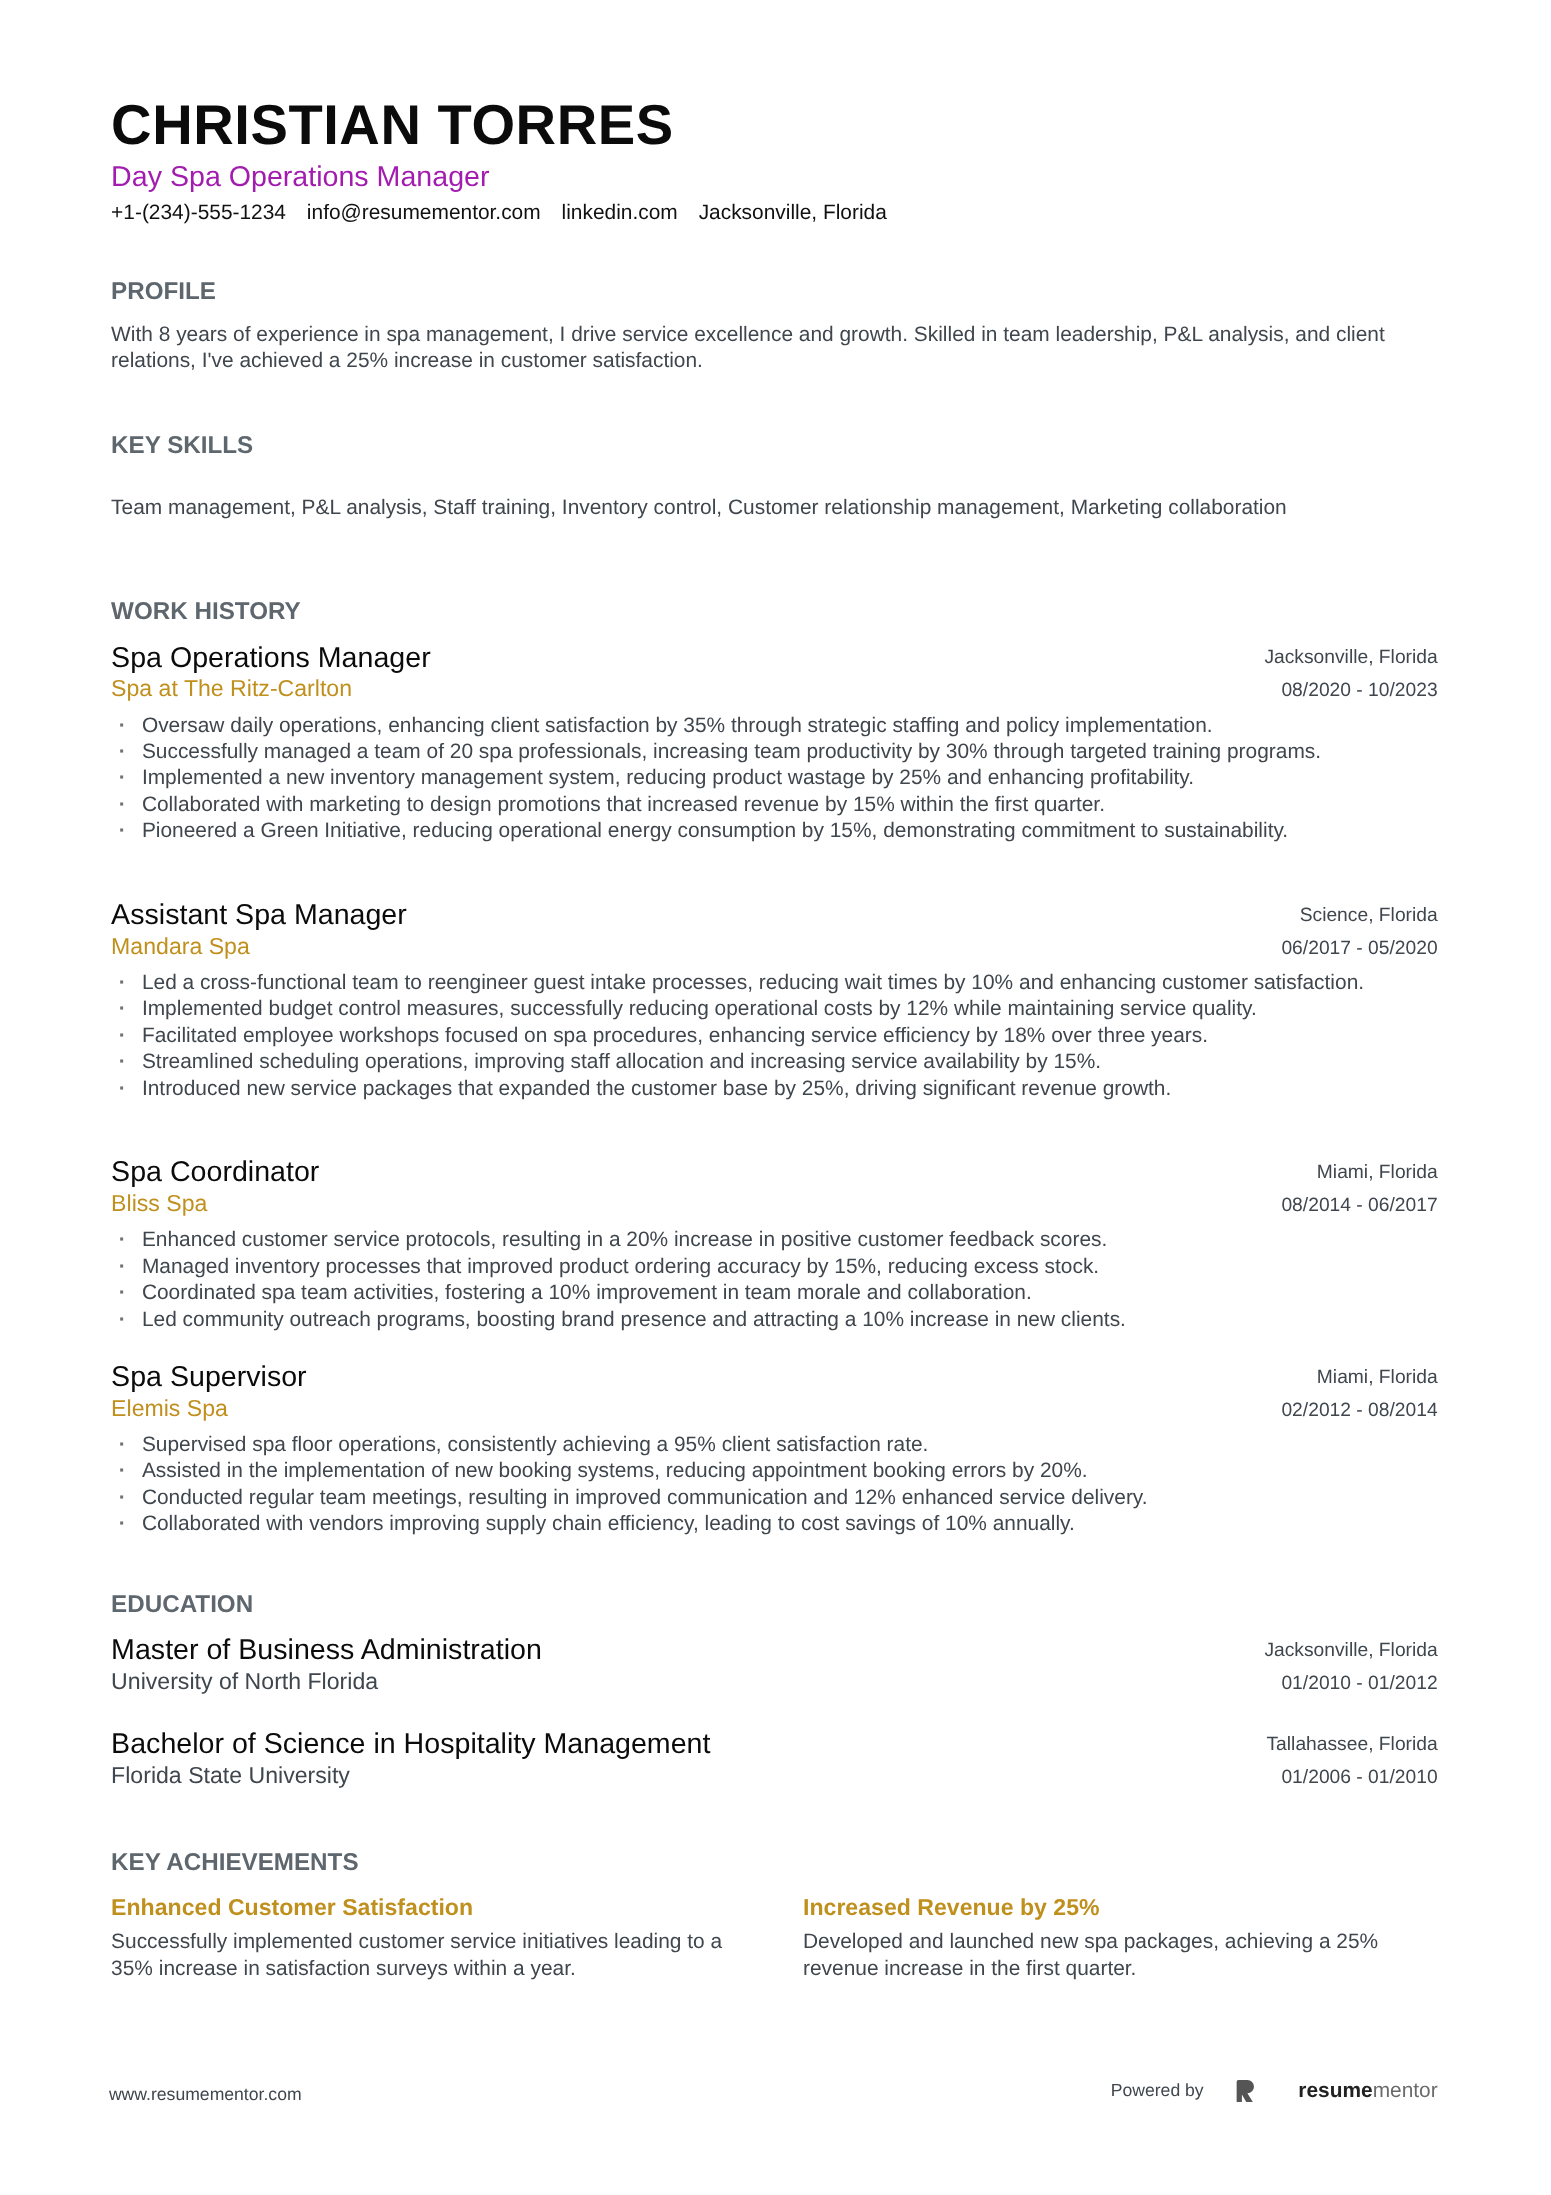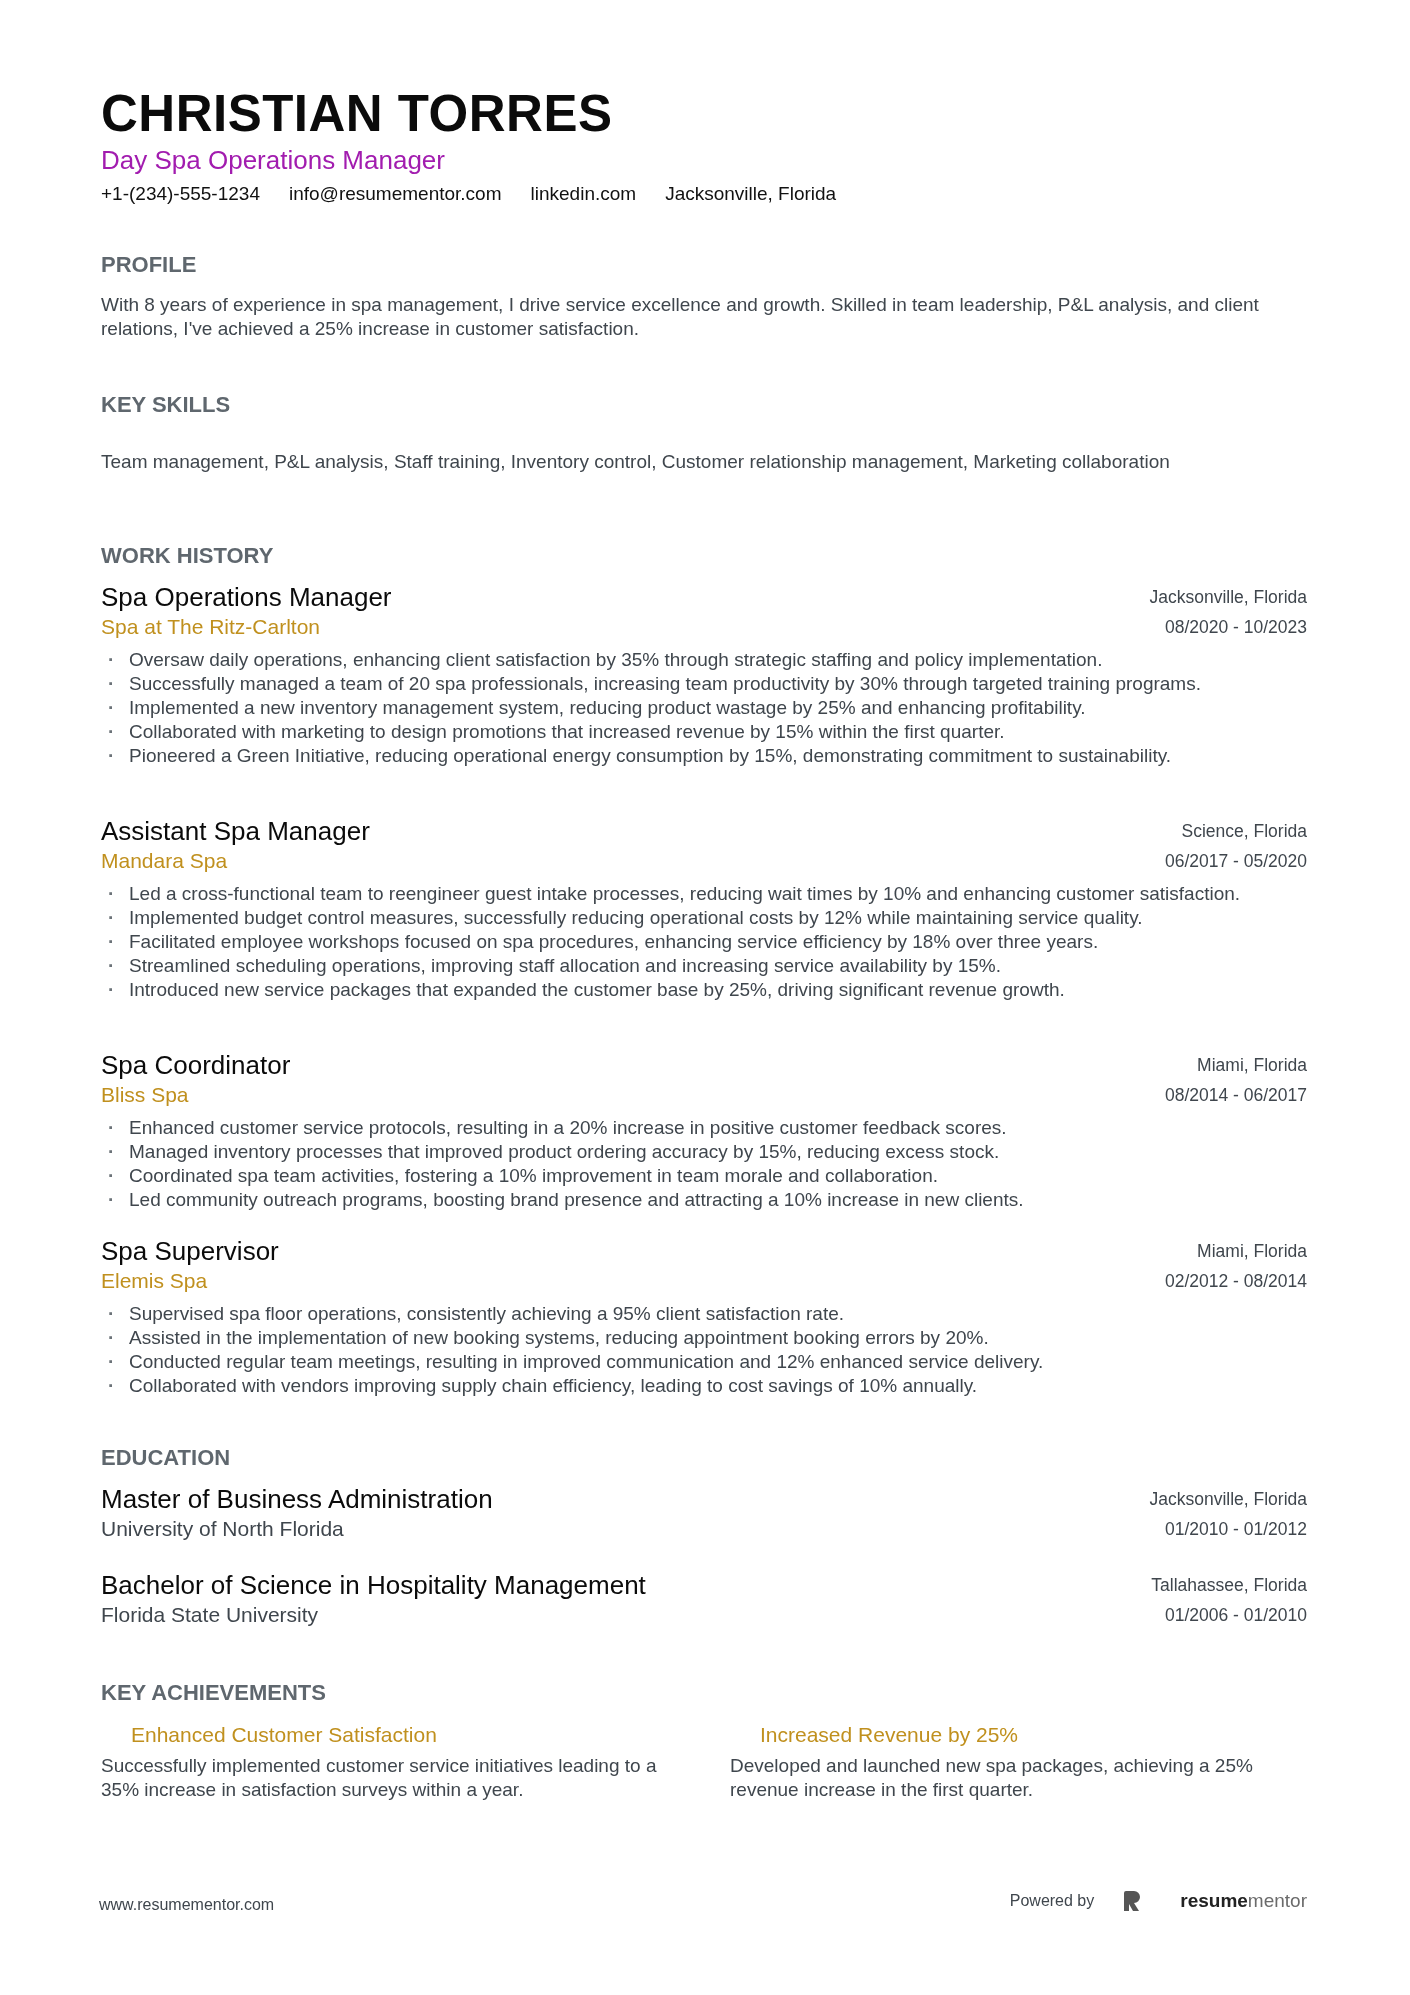--- a/index.html
+++ b/index.html
@@ -1,32 +1,32 @@
 <!DOCTYPE html>
 <html><head>
 <meta charset="utf-8">
 <style>
   html,body{margin:0;padding:0;background:#fff;}
   body{width:1410px;height:1995px;position:relative;font-family:"Liberation Sans",sans-serif;color:#3f464d;overflow:hidden;}
   .abs{position:absolute;}
   .name{left:101px;top:84px;font-size:51px;font-weight:bold;color:#0b0b0b;letter-spacing:0.5px;}
   .subtitle{left:101px;top:145px;font-size:26px;color:#a21caf;}
-  .contact{left:101px;top:183px;font-size:19px;color:#111;display:flex;gap:29px;}
+  .contact{left:101px;top:183px;font-size:19px;color:#111;display:flex;gap:19px;}
   .sec-title{left:101px;font-size:22px;font-weight:bold;color:#5f676e;}
   .body-text{left:101px;width:1210px;font-size:19px;line-height:24px;color:#3f464d;}
   .job{left:101px;width:1206px;}
   .job-title{font-size:26px;color:#0b0b0b;line-height:30px;}
   .company{font-size:21px;color:#c0901e;line-height:30px;}
   .job-right{position:absolute;right:0;top:0;text-align:right;font-size:17.5px;color:#3f464d;line-height:30px;}
   ul.bullets{list-style:none;margin:6px 0 0 0;padding:0;}
   ul.bullets li{position:relative;padding-left:28px;font-size:19px;line-height:24px;color:#3f464d;}
   ul.bullets li::before{content:"·";position:absolute;left:7px;top:0;color:#6b7278;font-weight:bold;}
   .edu-sub{font-size:21px;color:#3f464d;line-height:30px;}
   .ach{width:580px;}
-  .ach-title{font-size:21px;font-weight:normal;color:#c0901e;line-height:30px;margin-left:30px;}
+  .ach-title{font-size:21px;font-weight:bold;color:#c0901e;line-height:30px;}
   .ach-desc{font-size:19px;line-height:24px;color:#3f464d;margin-top:4px;}
   .footer-left{left:99px;top:1896px;font-size:16px;color:#3f464d;}
   .footer-right{right:103px;top:1890px;display:flex;align-items:center;gap:30px;}
   .powered{font-size:16px;color:#3f464d;}
   .brand{display:flex;align-items:center;gap:4px;font-size:19px;}
   .brand-bold{font-weight:bold;color:#222;margin-left:36px;}
   .brand-light{color:#6b6b6b;}
 </style>
 </head>
 <body>

